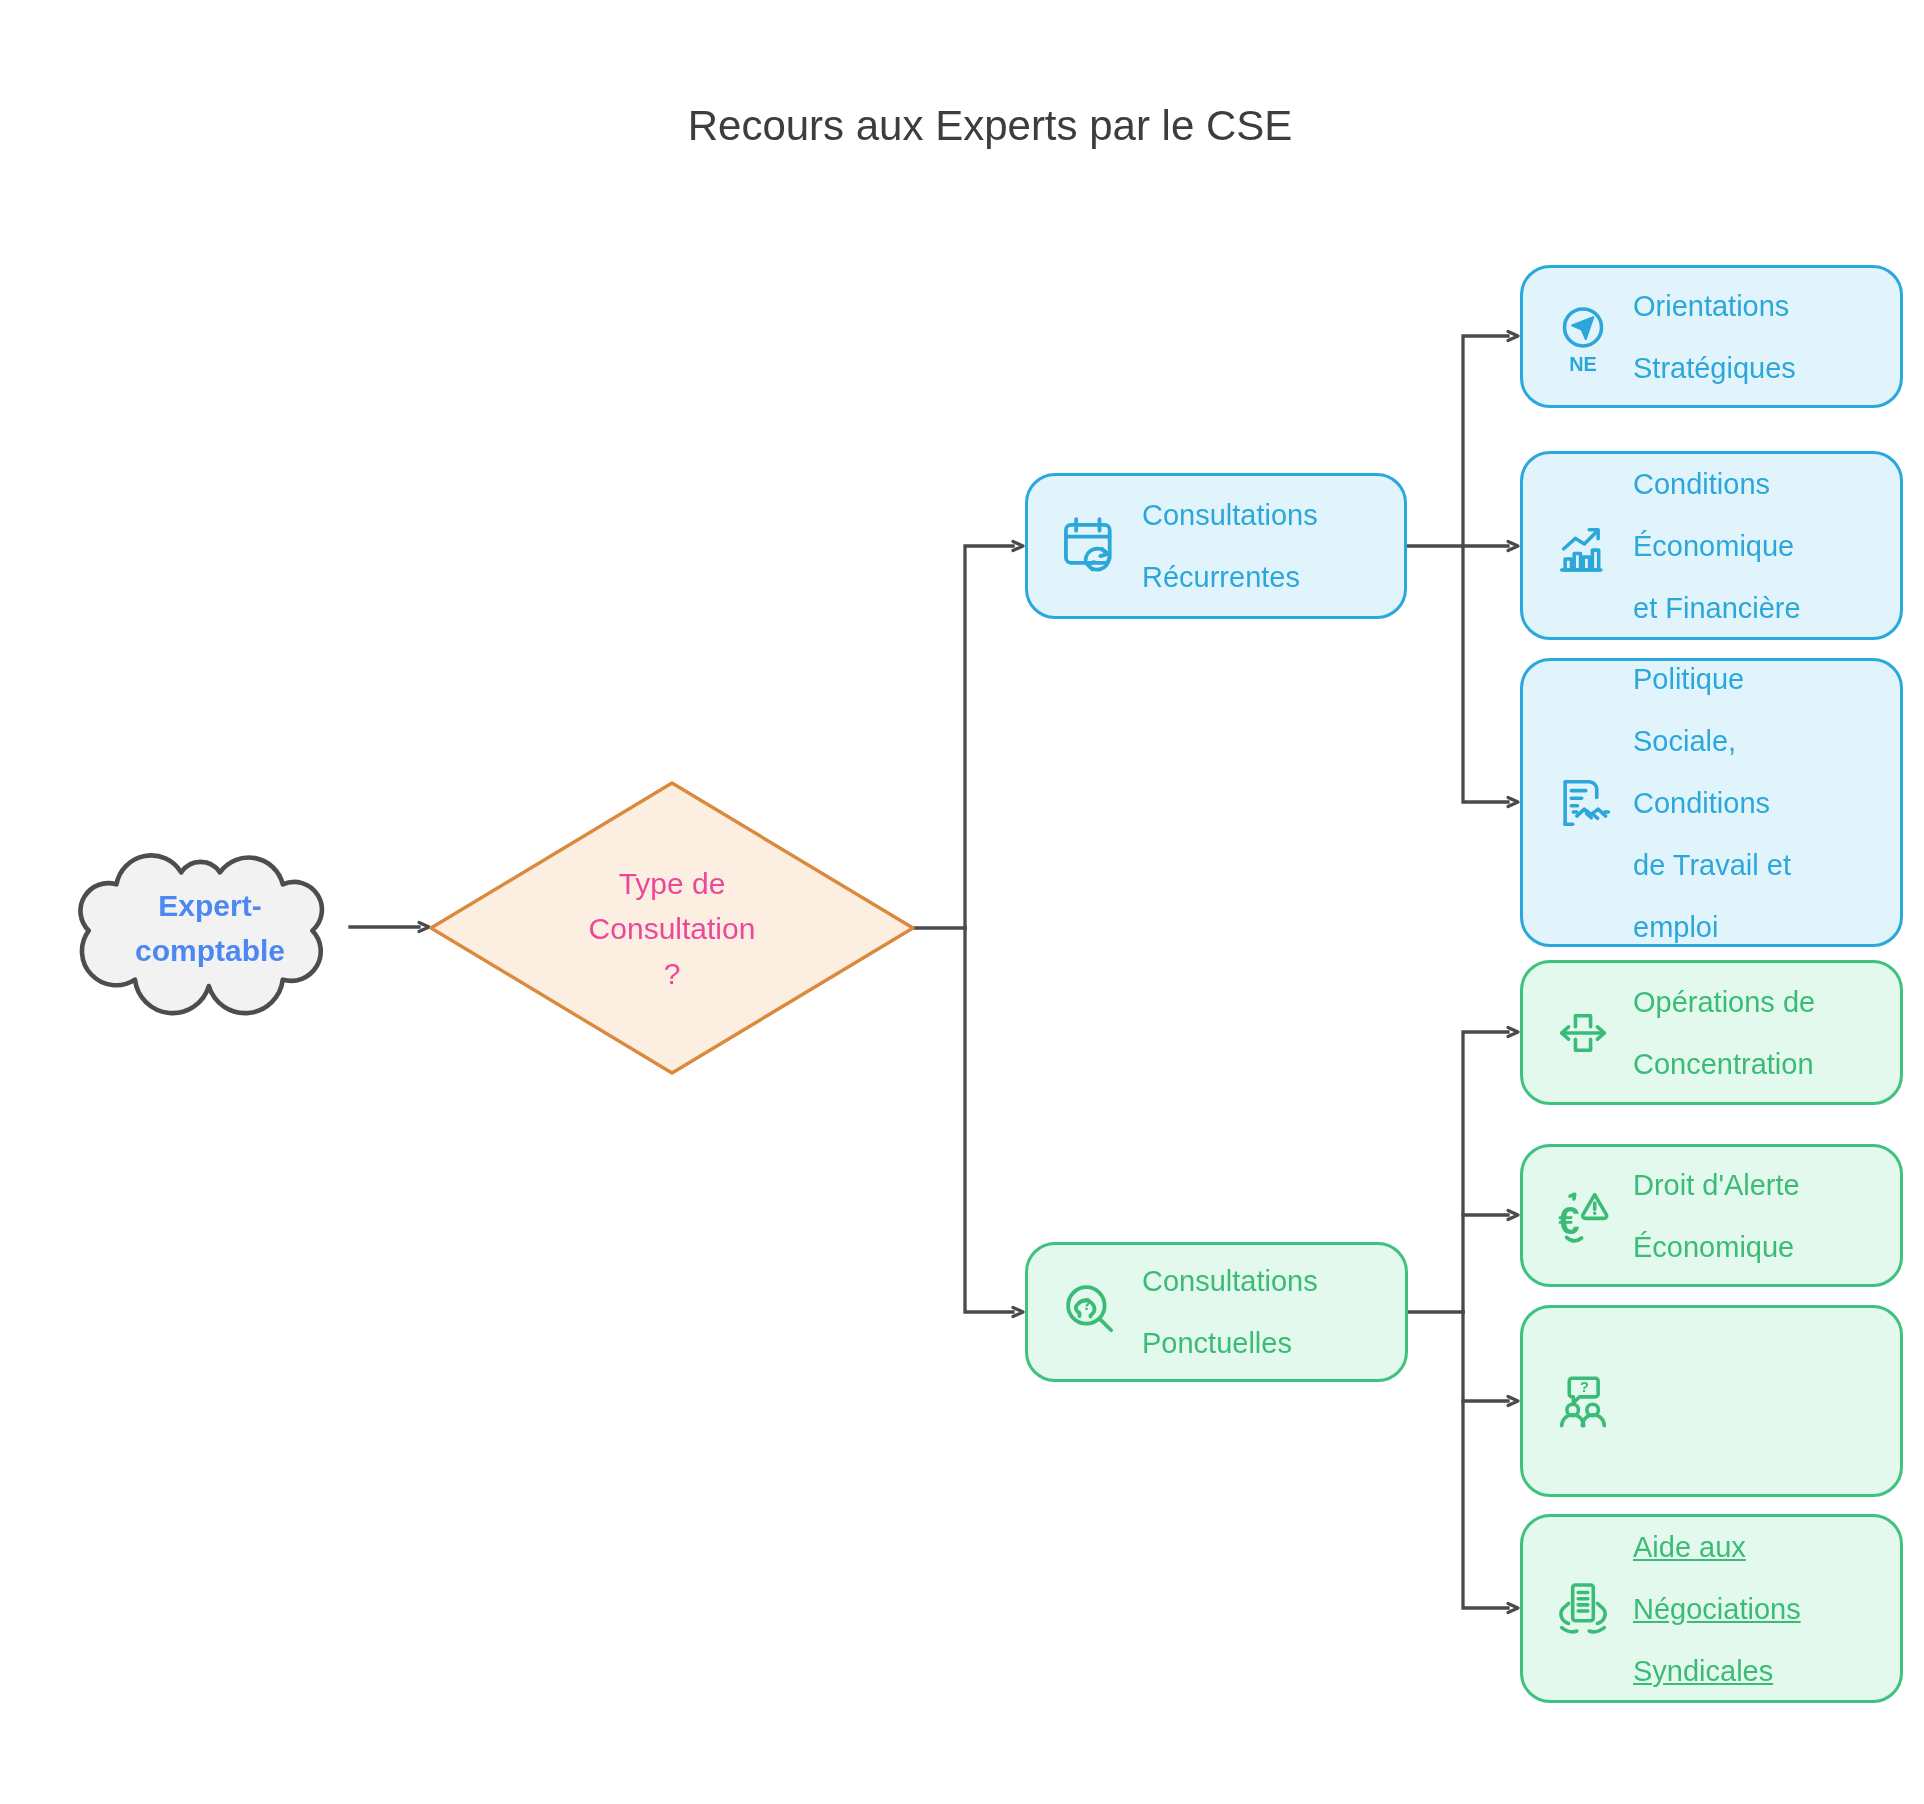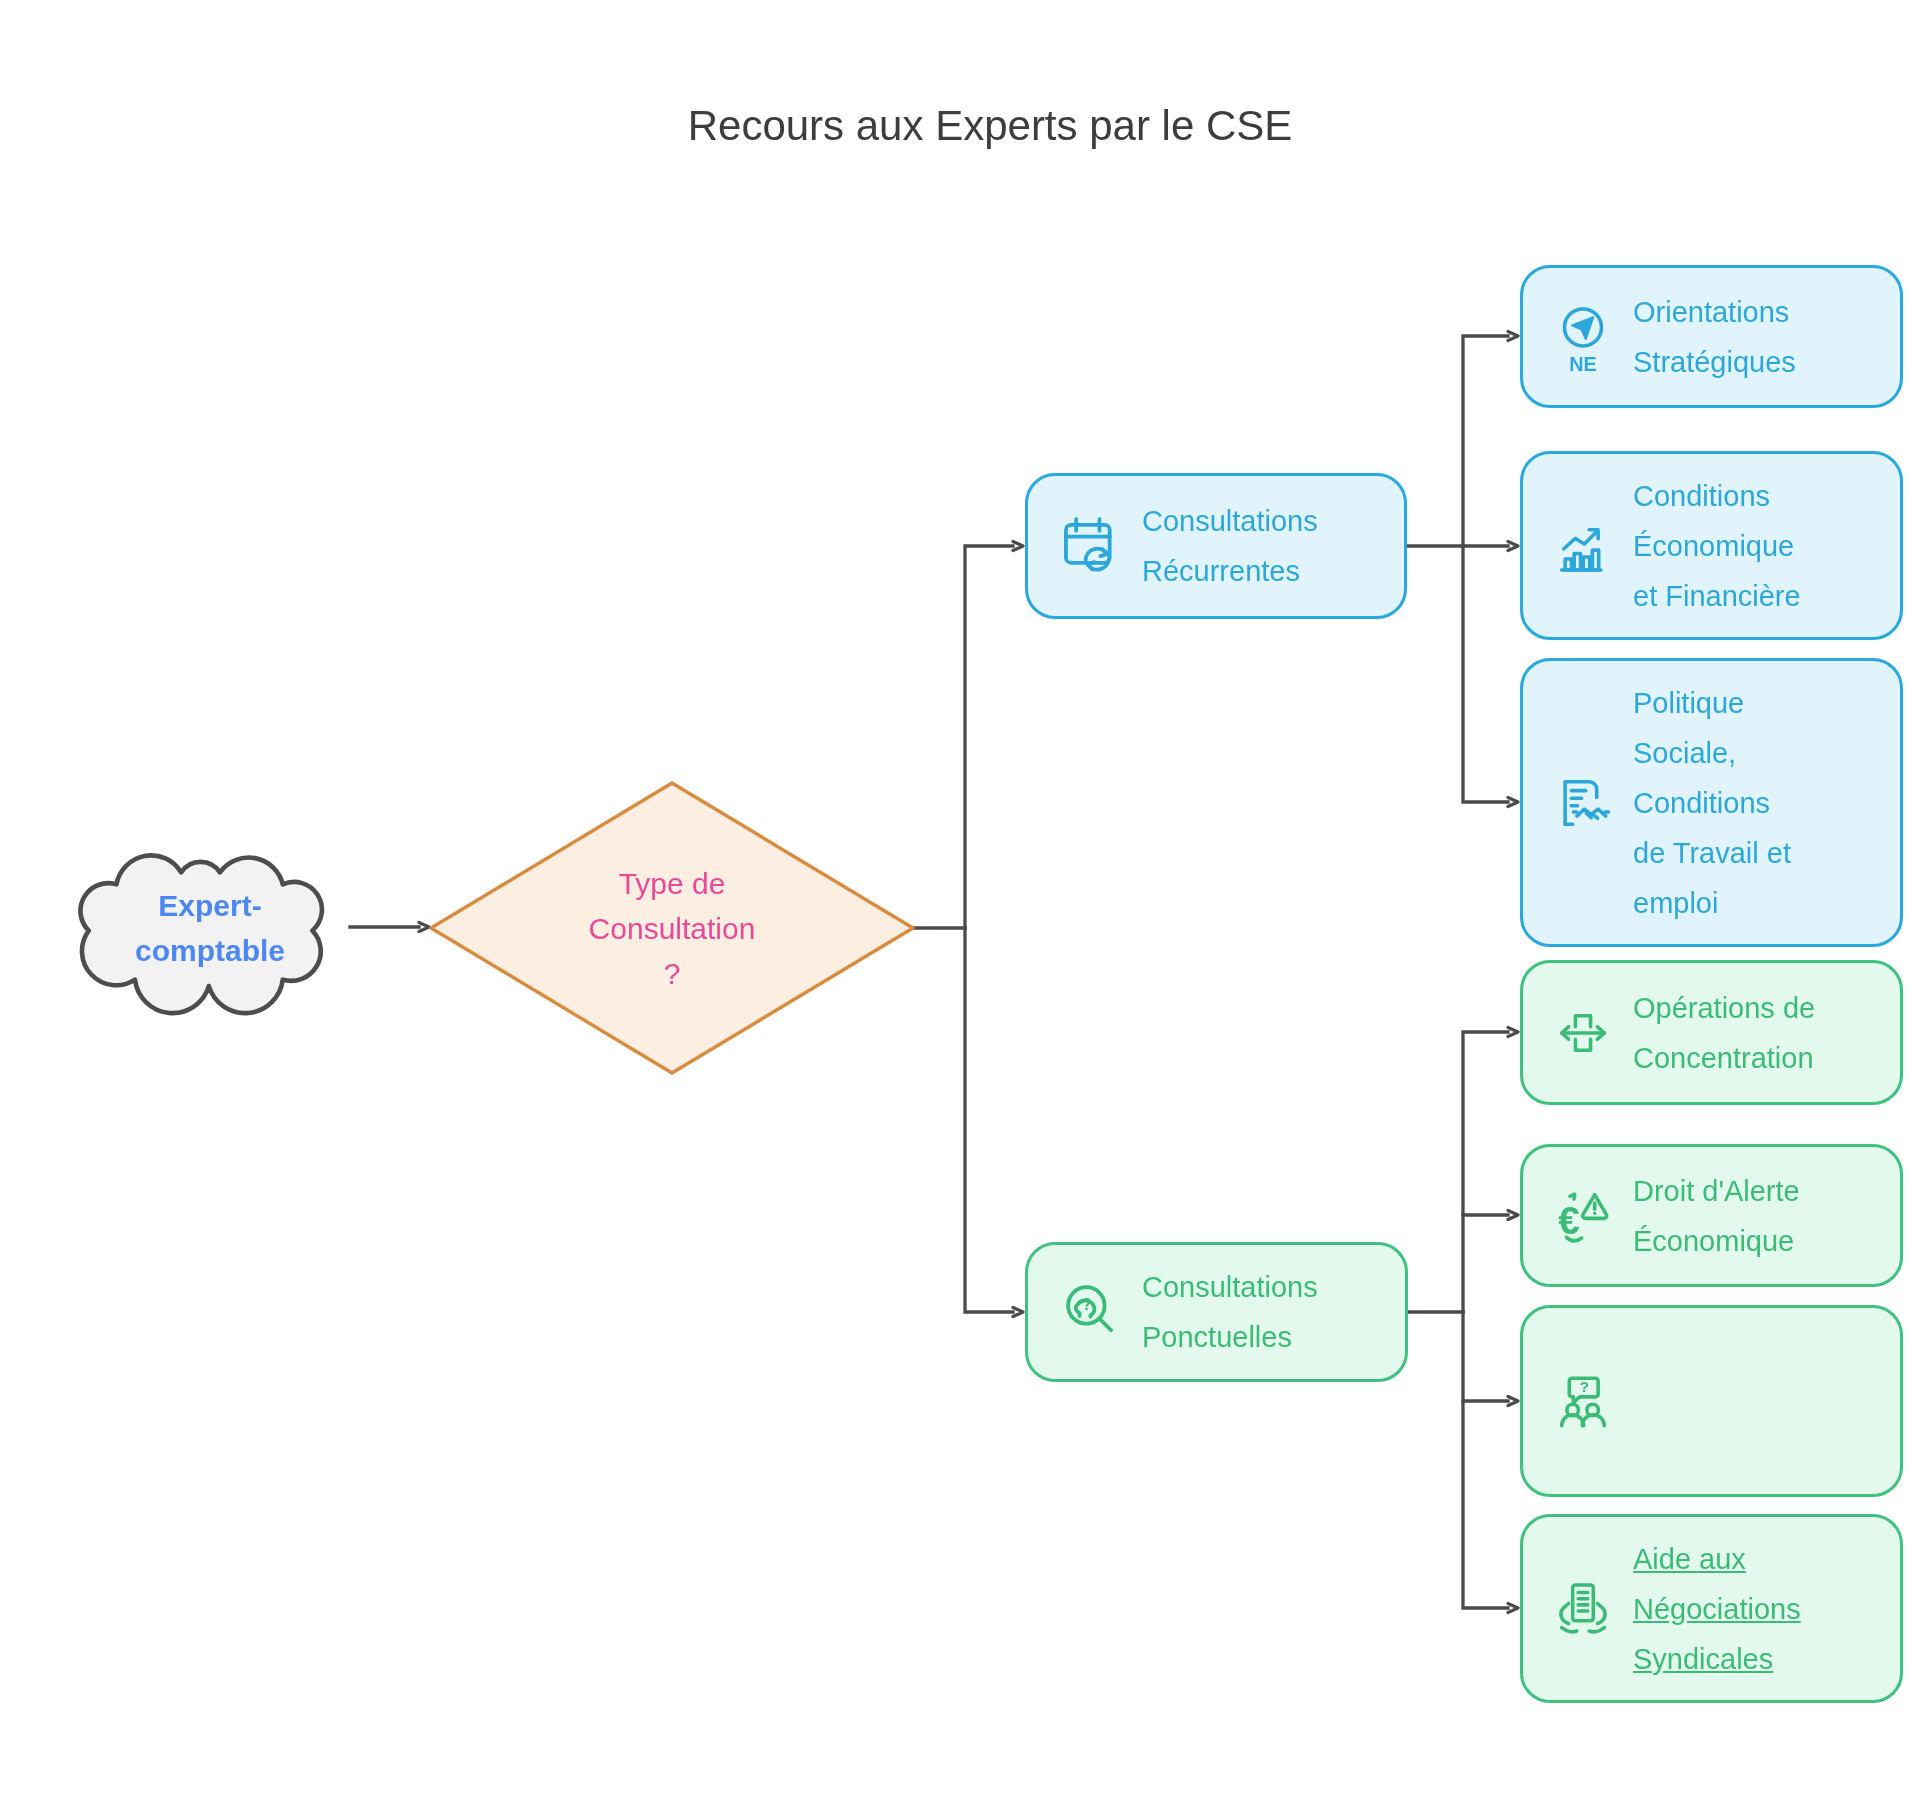--- a/index.html
+++ b/index.html
@@ -17,21 +17,21 @@
     position:absolute; text-align:center; white-space:pre-line;
     font-size:30px; line-height:45px;
   }
   .cloud-label { left:62px; top:883px; width:240px; font-weight:bold; color:#4D87F2; }
   .diamond-label { left:494px; top:861px; width:300px; color:#ec4899; }
   .node {
     position:absolute; box-sizing:border-box; display:flex; align-items:center;
     border-radius:30px; padding:0 14px 0 27px;
   }
   .node .label {
-    white-space:pre-line; font-size:29px; line-height:50px; text-align:left;
+    white-space:pre-line; font-size:29px; line-height:62px; text-align:left;
   }
   .node .icon { flex:0 0 auto; display:flex; justify-content:center; margin-right:17px; }
   .node .icon svg { display:block; }
   .blue  { background:#E2F4FB; border:3.5px solid #29A8DD; color:#2BA7DA; }
   .green { background:#E3F9ED; border:3.5px solid #3EC27E; color:#3ABC77; }
   .ic { stroke:currentColor; fill:none; stroke-width:2.6; stroke-linecap:round; stroke-linejoin:round; }
   .ic text { font-family:"Liberation Sans", sans-serif; stroke:none; fill:currentColor; }
   
   #nd-recurrentes  { left:997px;  top:473px;  width:382px; height:146px; }
   #nd-ponctuelles  { left:997px;  top:1242px; width:383px; height:140px; }

